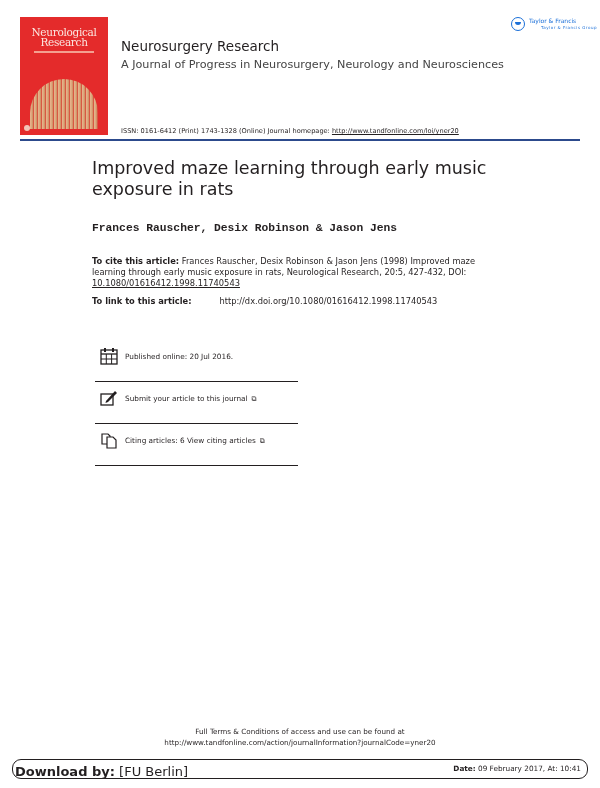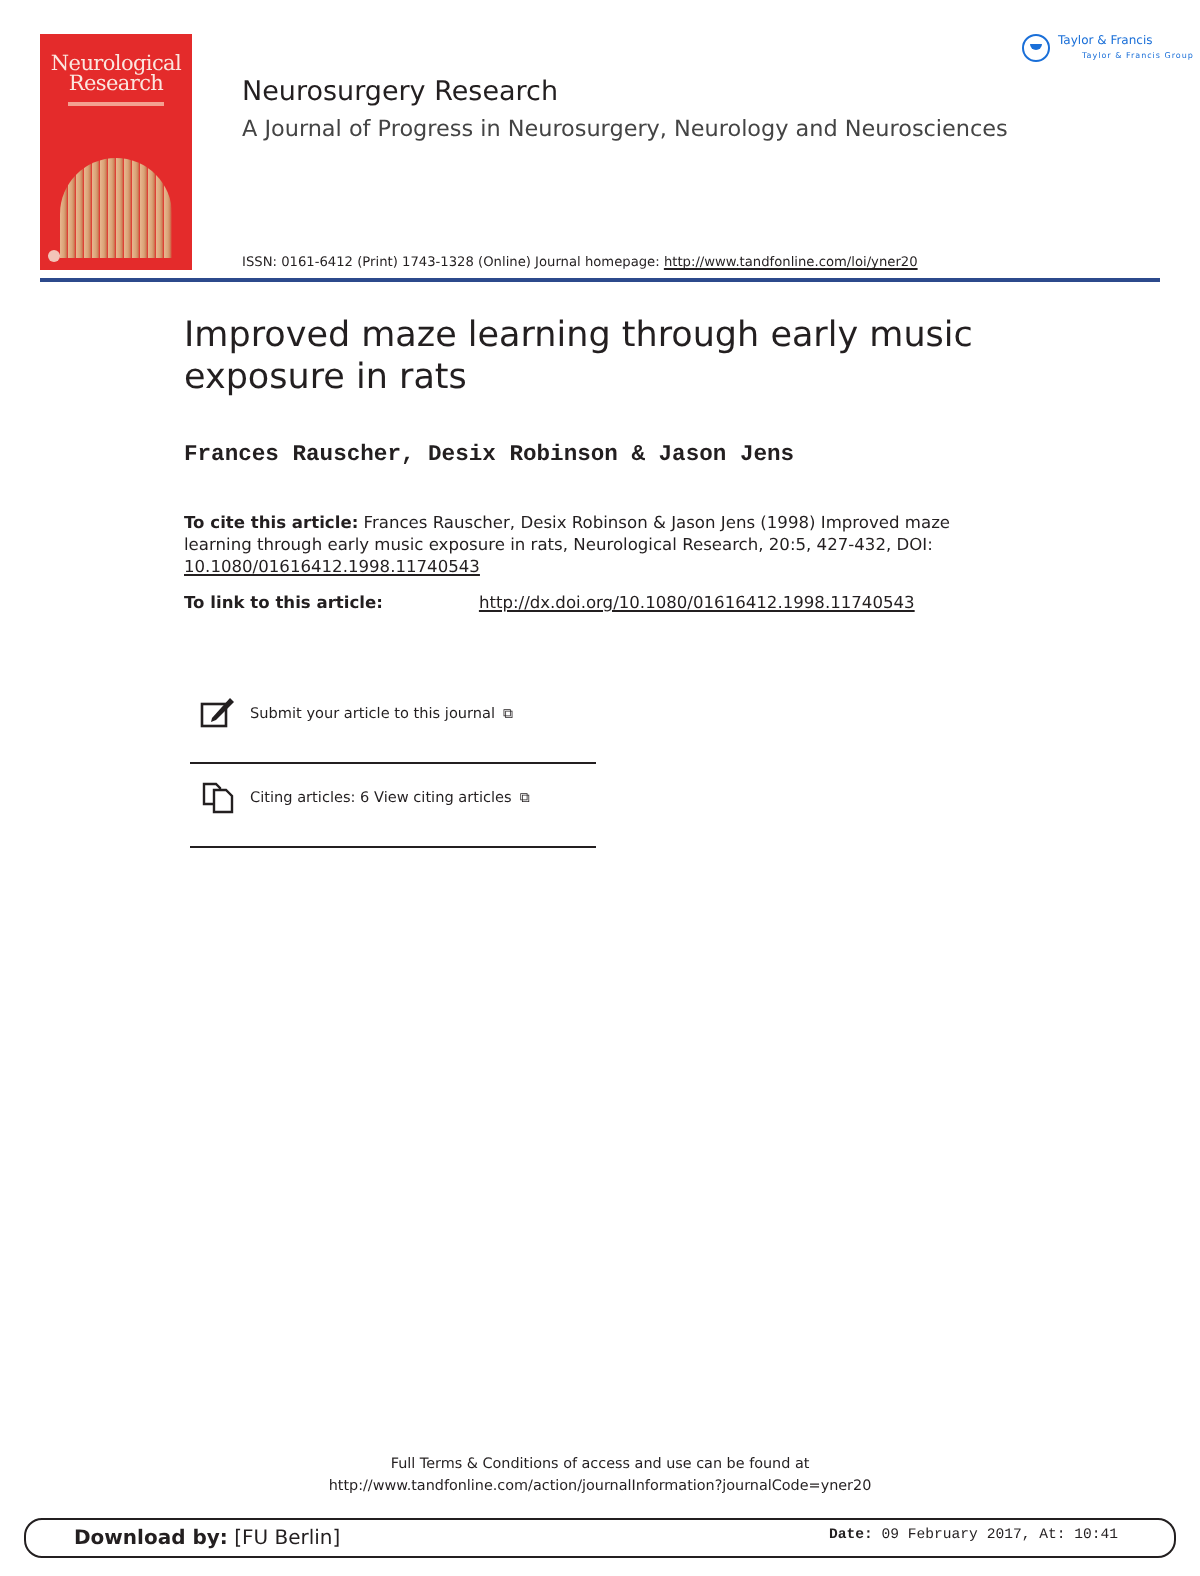--- a/index.html
+++ b/index.html
@@ -3,21 +3,21 @@
 <meta charset="utf-8">
 <style>
   html, body { margin: 0; padding: 0; }
   body {
     width: 600px; height: 788px; background: #ffffff; position: relative;
     font-family: "DejaVu Sans", sans-serif; color: #231f20; overflow: hidden;
   }
   .abs { position: absolute; }
   
   .cover {
-    left: 20px; top: 17px; width: 76px; height: 118px; background: #e42b2b;
+    left: 20px; top: 17px; width: 88px; height: 118px; background: #e42b2b;
     overflow: hidden;
   }
   .cover-title {
     position: absolute; left: 0; right: 0; top: 10px; text-align: center;
     font-family: "DejaVu Serif", serif; color: #fbe7e0; font-size: 10.5px; line-height: 10px;
     letter-spacing: -0.3px;
   }
   .cover-sub {
     position: absolute; left: 14px; right: 14px; top: 34px; height: 2px; background: #f4a090;
   }
@@ -44,34 +44,34 @@
   }
   .tf-name { position: absolute; left: 18px; top: 0px; font-size: 6px; color: #1a6fd8; white-space: nowrap; }
   .tf-pub { position: absolute; left: 30px; top: 8px; font-size: 4px; color: #1a6fd8; white-space: nowrap; letter-spacing: 0.5px; }
 
   .article-title { left: 92px; top: 158px; width: 420px; font-size: 17.5px; line-height: 21px; color: #231f20; }
   .authors { left: 92px; top: 222px; font-size: 11.3px; color: #231f20; font-weight: bold; white-space: nowrap; font-family: Liberation Mono, monospace; }
   .cite { left: 92px; top: 256px; width: 410px; font-size: 8.3px; line-height: 11.2px; color: #231f20; }
   .cite b, .link b { font-weight: bold; }
   .cite .doi { text-decoration: underline; }
   .link { left: 92px; top: 296px; font-size: 8.3px; color: #231f20; white-space: nowrap; }
-  .link .url { text-decoration: underline; margin-left: 20px; padding-left: 28px; }
+  .link .url { margin-left: 0; padding-left: 28px; }
 
   .info-list { left: 95px; top: 340px; width: 203px; }
   .info-item { position: relative; height: 41px; border-bottom: 1.5px solid #231f20; }
   .info-item .ico { position: absolute; left: 5px; top: 7px; width: 18px; height: 18px; }
   .info-item .txt { position: absolute; left: 30px; top: 12px; font-size: 7.3px; color: #231f20; white-space: nowrap; }
   .ext { display: inline-block; margin-left: 4px; font-size: 7px; }
 
   .footer-terms { left: 100px; top: 727px; width: 400px; text-align: center; font-size: 7.2px; line-height: 10.5px; color: #231f20; }
   .dl-bar {
     left: 12px; top: 759px; width: 574px; height: 18px; border: 1px solid #231f20; border-radius: 9px;
   }
-  .dl-left { position: absolute; left: 24px; top: 4px; font-size: 10px; white-space: nowrap; }
-  .dl-right { position: absolute; right: 28px; top: 4px; font-size: 7.3px; white-space: nowrap; font-family: Liberation Mono, monospace; }
+  .dl-left { position: absolute; left: 2px; top: 4px; font-size: 13px; white-space: nowrap; }
+  .dl-right { position: absolute; right: 6px; top: 4px; font-size: 7.3px; white-space: nowrap; }
   .dl-left b, .dl-right b { font-weight: bold; }
 </style>
 </head>
 <body>
 
 <div class="abs cover">
   <div class="cover-title">
     <div>Neurological</div>
     <div>Research</div>
   </div>
@@ -101,20 +101,32 @@
   <b>To cite this article:</b><span> Frances Rauscher, Desix Robinson &amp; Jason Jens (1998) Improved maze learning through early music exposure in rats, Neurological Research, 20:5, 427-432, DOI: </span><span class="doi">10.1080/01616412.1998.11740543</span>
 </div>
 
 <div class="abs link">
   <b>To link to this article:</b><span class="url">http://dx.doi.org/10.1080/01616412.1998.11740543</span>
 </div>
 
 <div class="abs info-list">
   <div class="info-item">
     <svg class="ico" viewBox="0 0 18 18">
+      <rect x="1" y="3" width="16" height="14" fill="none" stroke="#231f20" stroke-width="1.3"></rect>
+      <line x1="1" y1="7" x2="17" y2="7" stroke="#231f20" stroke-width="1.3"></line>
+      <line x1="6.3" y1="7" x2="6.3" y2="17" stroke="#231f20" stroke-width="1"></line>
+      <line x1="11.6" y1="7" x2="11.6" y2="17" stroke="#231f20" stroke-width="1"></line>
+      <line x1="1" y1="12" x2="17" y2="12" stroke="#231f20" stroke-width="1"></line>
+      <rect x="4" y="1" width="2" height="4" fill="#231f20"></rect>
+        <rect x="12" y="1" width="2" height="4" fill="#231f20"></rect>
+    </svg>
+    <span class="txt">Published online: 20 Jul 2016.</span>
+  </div>
+  <div class="info-item">
+    <svg class="ico" viewBox="0 0 18 18">
       <rect x="1" y="5" width="12" height="11" fill="none" stroke="#231f20" stroke-width="1.3"></rect>
       <path d="M6 12 L15 2 L17 4 L8 13 L5.5 14 Z" fill="#231f20"></path>
     </svg>
     <span class="txt"><span>Submit your article to this journal</span><span class="ext">⧉</span></span>
   </div>
   <div class="info-item">
     <svg class="ico" viewBox="0 0 18 18">
       <path d="M2 3 H8 L10 5 V13 H2 Z" fill="none" stroke="#231f20" stroke-width="1.2"></path>
       <path d="M7 6 H13 L16 9 V17 H7 Z" fill="#fff" stroke="#231f20" stroke-width="1.2"></path>
     </svg>

